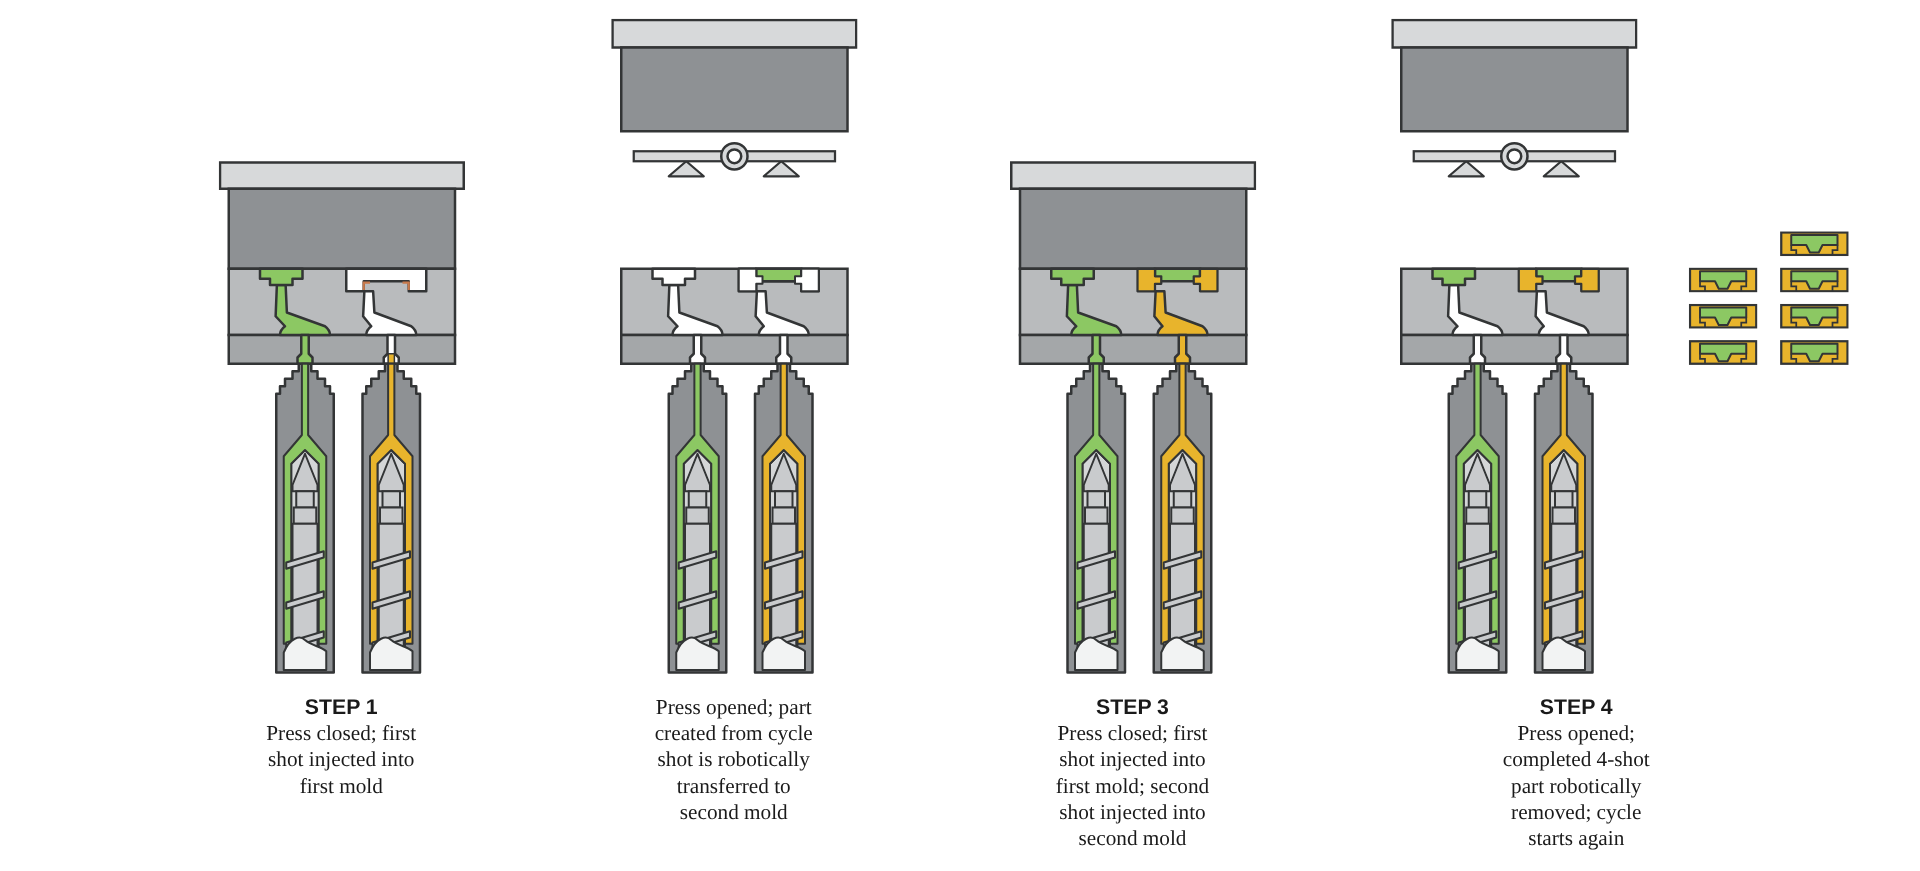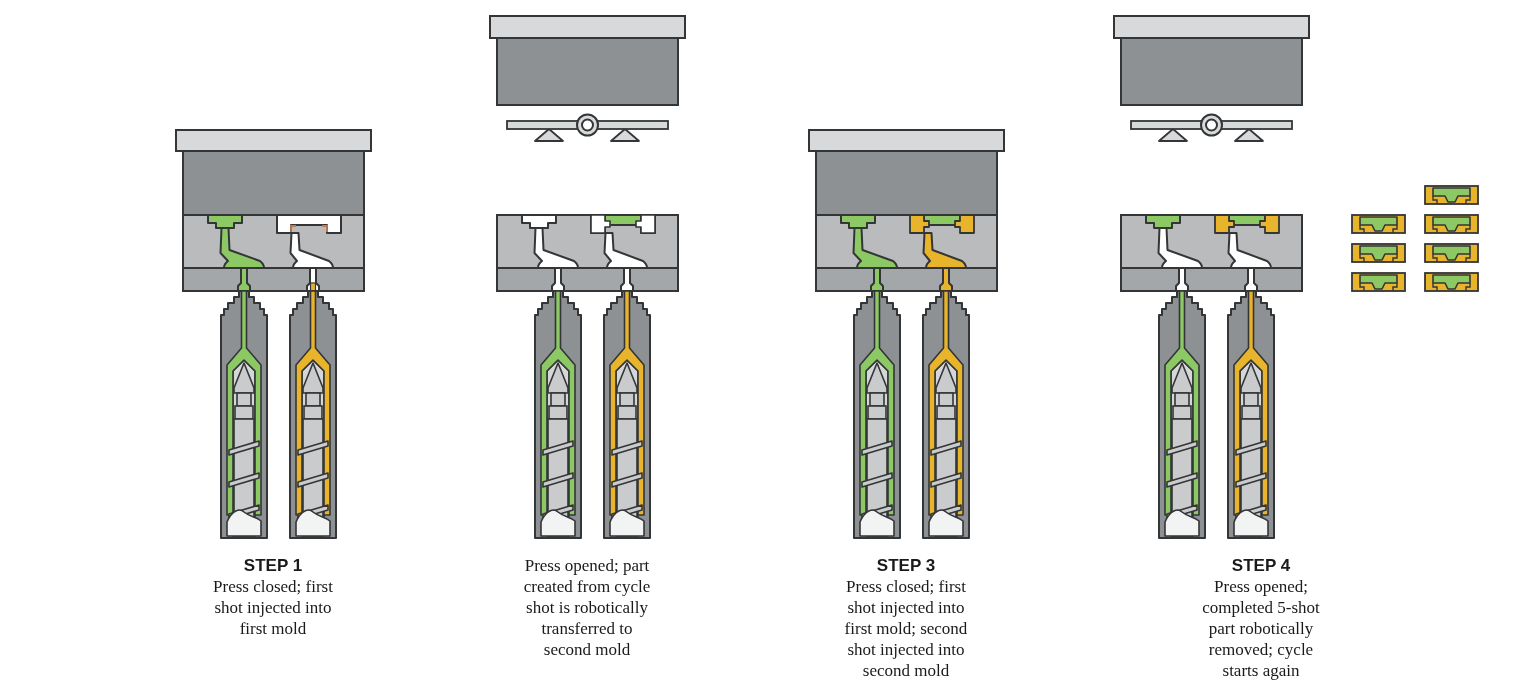--- a/index.html
+++ b/index.html
@@ -264,21 +264,21 @@
     <div class="step-title">STEP 3</div>
     <div class="step-desc">Press closed; first
 shot injected into
 first mold; second
 shot injected into
 second mold</div>
   </div>
   <div class="caption" style="left:1151px">
     <div class="step-title">STEP 4</div>
     <div class="step-desc">Press opened;
-completed 5-shot
+completed 4-shot
 part robotically
 removed; cycle
 starts again</div>
   </div>
 
   <div id="parts-stack">
       <div class="part" style="left: 1424px; top: 185px;">
         <svg viewBox="0 0 55 20">
           <rect x="1" y="1" width="53" height="18" fill="#e8b42c" stroke="#333536" stroke-width="1.8"></rect>
           <path d="M9,3 L46,3 L46,11 L34,11 L31,17 L24,17 L21,11 L9,11 Z" fill="#8cc863" stroke="#333536" stroke-width="1.6" stroke-linejoin="round"></path>

